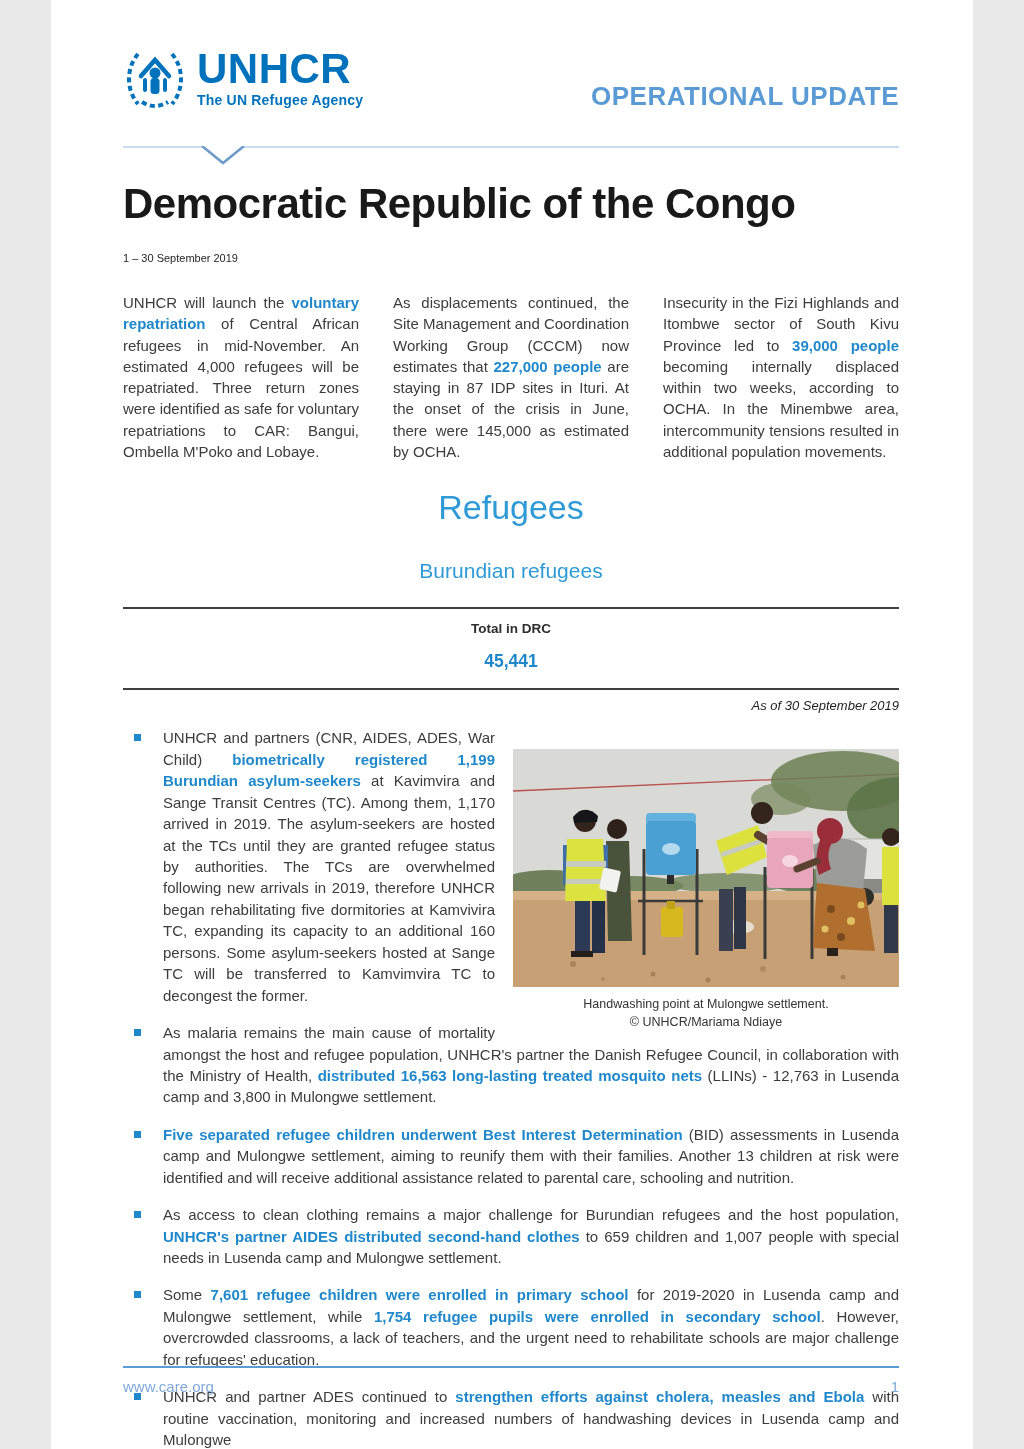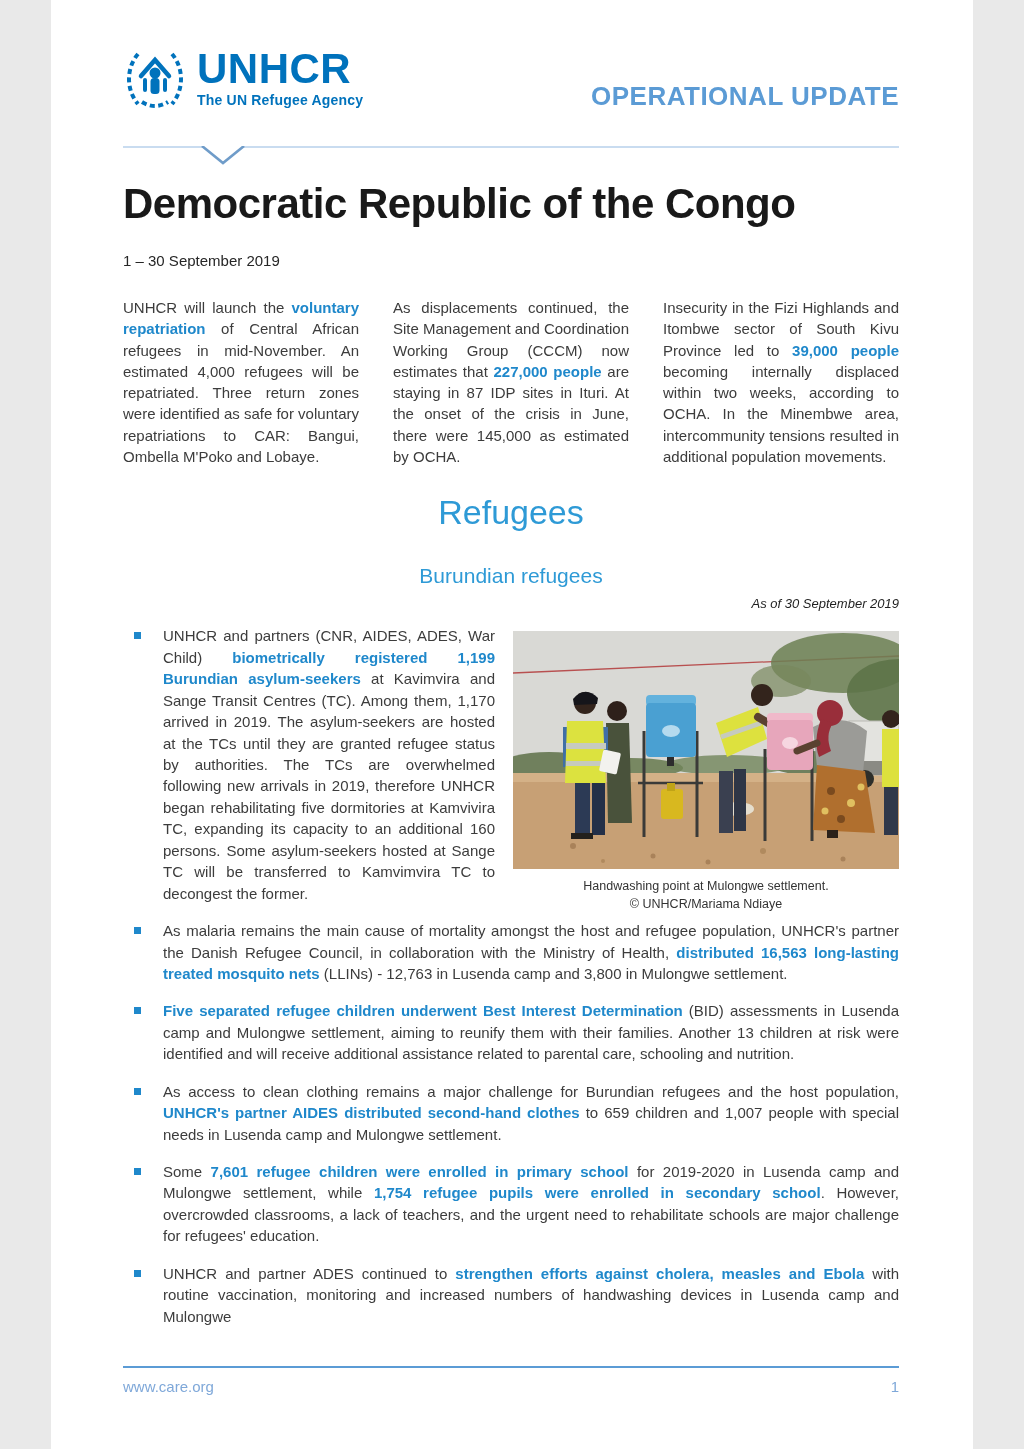--- a/index.html
+++ b/index.html
@@ -22,41 +22,41 @@
   .logo-acronym { font-size:42px; font-weight:800; color:#0072BC; letter-spacing:0.5px; line-height:1; }
   .logo-tagline { font-size:14px; font-weight:700; color:#0072BC; margin-top:2px; letter-spacing:0.2px; }
   .doc-type { font-size:26px; font-weight:700; color:#5B9BD5; letter-spacing:0.5px; padding-bottom:4px; }
 
   
   .divider { position:relative; margin-top:30px; border-top:2px solid #C9DCF0; height:20px; }
   .divider .chev { position:absolute; left:78px; top:-2px; }
 
   
   .title { margin-top:14px; font-size:42px; font-weight:700; color:#191919; letter-spacing:-0.5px; }
-  .date-range { margin-top:24px; font-size:15px; color:#262626; }
+  .date-range { margin-top:24px; font-size:11px; color:#262626; }
 
   
   .intro { display:flex; gap:34px; margin-top:28px; }
   .intro-col { flex:1; font-size:15px; line-height:1.42; text-align:justify; color:#3c3c3c; }
 
   .link-text { color:#1F88CB; font-weight:600; }
 
   
   .section-heading { margin-top:26px; text-align:center; font-size:34px; font-weight:500; color:#2E9AD6; }
   .subsection-heading { margin-top:32px; text-align:center; font-size:21px; font-weight:500; color:#2E9AD6; }
 
   
   .total-table { margin-top:24px; border-top:2px solid #3f3f3f; border-bottom:2px solid #3f3f3f; text-align:center; padding:12px 0 16px; }
   .total-label { font-size:13.5px; font-weight:700; color:#2e2e2e; }
   .total-value { margin-top:15px; font-size:17.5px; font-weight:600; color:#1F88CB; }
   .as-of { margin-top:8px; text-align:right; font-size:13px; font-style:italic; color:#1f1f1f; }
 
   
   .bullets-flow { margin-top:14px; }
-  .photo-figure { float:right; width:386px; margin:6px 0 4px 18px; }
+  .photo-figure { float:right; width:386px; margin:22px 0 4px 18px; }
   .photo-svg { display:block; width:386px; height:238px; }
   .photo-caption { margin-top:9px; text-align:center; font-size:12.5px; line-height:1.4; color:#333333; }
   ul.bullets { list-style:none; }
   ul.bullets li { position:relative; padding-left:40px; margin-bottom:16px; font-size:15px; line-height:1.43; text-align:justify; color:#3c3c3c; }
   .bullet-marker { position:absolute; left:11px; top:7px; width:7px; height:7px; background:#1F88CB; }
 
   
   .footer { position:absolute; left:72px; right:74px; top:1366px; border-top:2px solid #5B9BD5; padding-top:10px; display:flex; justify-content:space-between; font-size:15px; color:#7FA8D9; }
   .footer a { color:#7FA8D9; text-decoration:none; }
 </style>
@@ -103,20 +103,24 @@
 
     <div class="intro">
       <p class="intro-col"><span>UNHCR will launch the </span><span class="link-text">voluntary repatriation</span><span> of Central African refugees in mid-November. An estimated 4,000 refugees will be repatriated. Three return zones were identified as safe for voluntary repatriations to CAR: Bangui, Ombella M'Poko and Lobaye.</span></p>
       <p class="intro-col"><span>As displacements continued, the Site Management and Coordination Working Group (CCCM) now estimates that </span><span class="link-text">227,000 people</span><span> are staying in 87 IDP sites in Ituri. At the onset of the crisis in June, there were 145,000 as estimated by OCHA.</span></p>
       <p class="intro-col"><span>Insecurity in the Fizi Highlands and Itombwe sector of South Kivu Province led to </span><span class="link-text">39,000 people</span><span> becoming internally displaced within two weeks, according to OCHA. In the Minembwe area, intercommunity tensions resulted in additional population movements.</span></p>
     </div>
 
     <h2 class="section-heading">Refugees</h2>
     <h3 class="subsection-heading">Burundian refugees</h3>
 
+    <div class="total-table">
+      <div class="total-label">Total in DRC</div>
+      <div class="total-value">45,441</div>
+    </div>
     <div class="as-of">As of 30 September 2019</div>
 
     <div class="bullets-flow">
 
       <figure class="photo-figure">
         <svg class="photo-svg" viewBox="0 0 386 238" preserveAspectRatio="none">
 
           <rect x="0" y="0" width="386" height="238" fill="#d9d9d5"></rect>
 
           <path d="M0,42 L386,25" stroke="#b85050" stroke-width="1.3" fill="none"></path>

